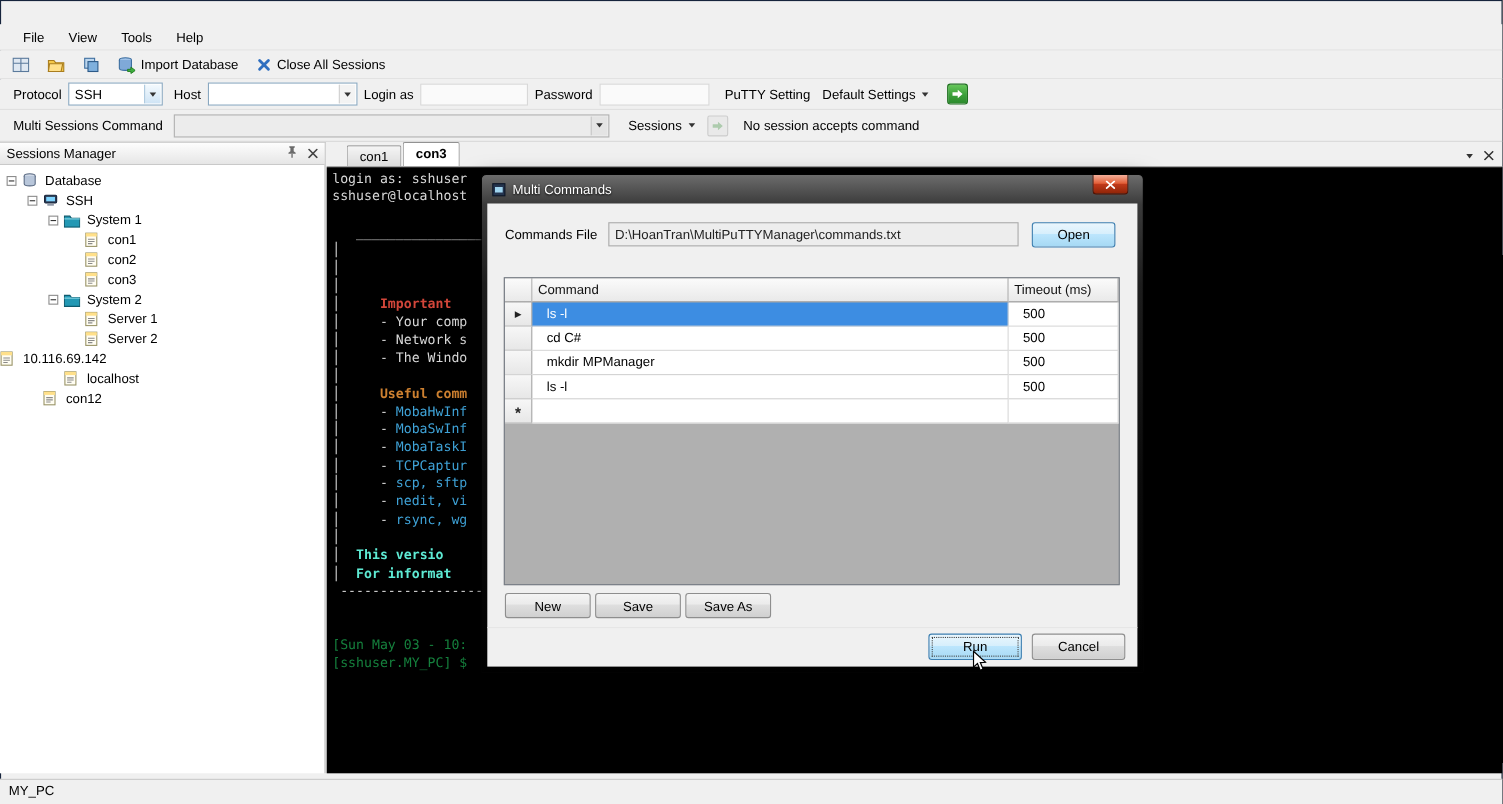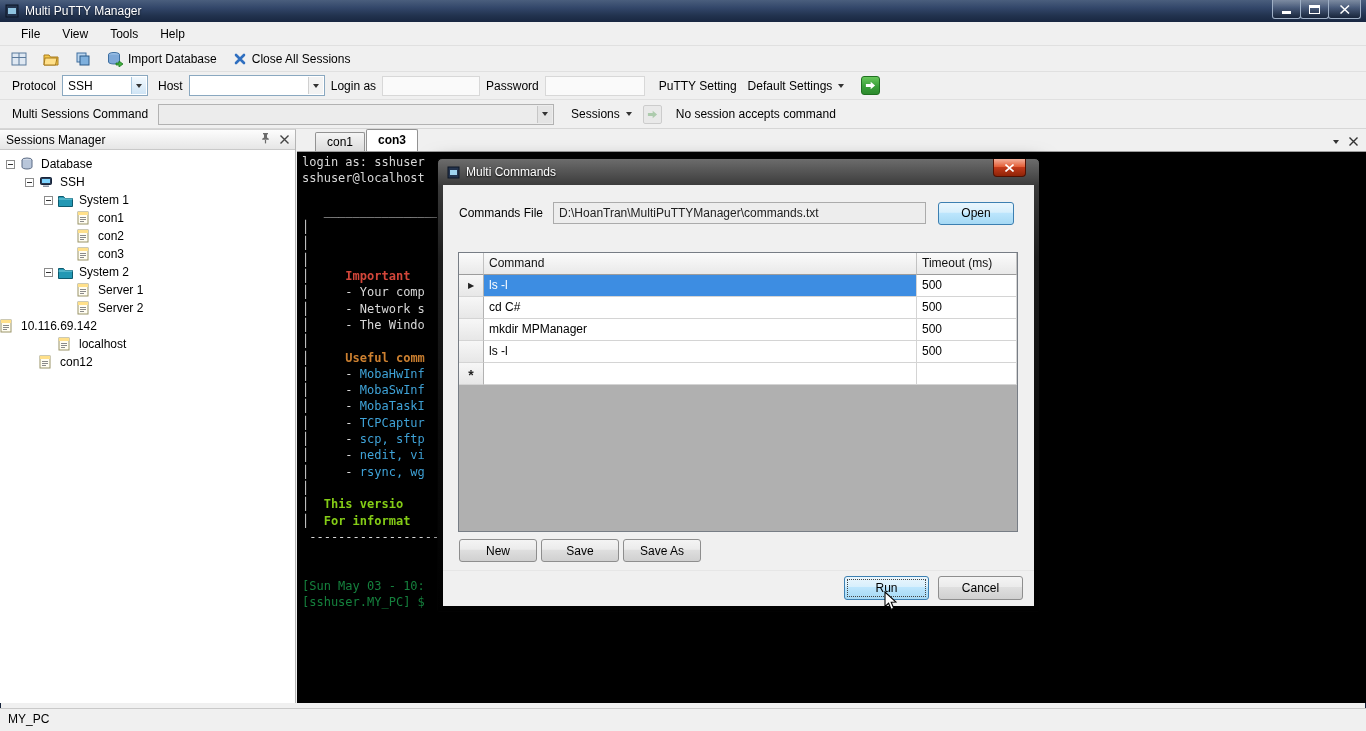--- a/index.html
+++ b/index.html
@@ -67,21 +67,21 @@
     border:1px solid #929292; border-bottom:none; border-radius:2px 2px 0 0; margin-right:1px; }
   .tab.active { height:22px; line-height:21px; background:#fff; font-weight:bold; }
   .tab-ctrl { position:absolute; right:8px; top:6px; display:flex; gap:10px; align-items:center; }
   .terminal { position:absolute; left:297px; top:152px; right:0; bottom:28px; background:#000;
     padding:3px 0 0 5px; font-family:"DejaVu Sans Mono", monospace; font-size:12px; overflow:hidden; }
   .tline { height:16.3px; white-space:pre; }
   .c-fg { color:#d8d8d8; }
   .c-red { color:#d2463a; font-weight:bold; }
   .c-orange { color:#cd8030; font-weight:bold; }
   .c-cyan { color:#3fa3d8; font-weight:normal; }
-  .c-yellow { color:#84cc16; font-weight:bold; }
+  .c-yellow { color:#5eead4; font-weight:bold; }
   .c-green { color:#15803d; }
 
   
   .statusbar { position:absolute; left:0; bottom:0; width:100%; height:23px; background:#f0f0f0;
     border-top:1px solid #c9c9c9; line-height:21px; padding-left:8px; }
 
   
   .dialog { position:absolute; left:437px; top:158px; width:603px; height:454px;
     background:linear-gradient(#6c6c6c,#3a3a3a 6%,#1d1d1d 22%,#0b0b0b 60%,#000);
     border:1px solid #020202; border-radius:5px 5px 2px 2px; box-shadow:0 6px 20px rgba(0,0,0,.6); z-index:10; }
@@ -105,68 +105,41 @@
 
   .grid { position:absolute; left:15px; top:67px; width:560px; height:280px;
     border:1px solid #777d85; background:#b0b0b0; overflow:hidden; }
   .grid-hdr { display:flex; height:22px; }
   .gh { background:linear-gradient(#fbfbfb,#e9e9e9); border-right:1px solid #c2c2c2; border-bottom:1px solid #9c9c9c;
     line-height:21px; padding-left:5px; color:#111; }
   .gh.corner { width:25px; padding:0; }
   .gh.cmdc { width:433px; }
   .gh.tmoc { flex:1; }
   .grow { display:flex; height:22px; }
-  .cell { border-right:1px solid #d4d4d4; border-bottom:1px solid #d4d4d4; line-height:21px; padding-left:5px; background:#fff; }
+  .cell { border-right:1px solid #d4d4d4; border-bottom:1px solid #d4d4d4; line-height:21px; padding-left:13px; background:#fff; }
   .cell.selector { width:25px; padding:0; text-align:center; background:linear-gradient(#f7f7f7,#e7e7e7);
     border-right:1px solid #b2b2b2; color:#222; font-size:8px; line-height:22px; }
   .cell.selector.star { font-size:14px; font-weight:bold; line-height:24px; }
   .cell.cmdc { width:433px; }
   .cell.tmoc { flex:1; }
   .cell.cmdc.sel { background:#3d8de2; color:#fff; }
 
   .row-btns { position:absolute; left:16px; top:354px; display:flex; }
   .row-btns .btn { width:78px; margin-right:4px; }
   .footer-line { position:absolute; left:0; right:0; top:385px; border-top:1px solid #e6e6e6; }
   .run-btn { position:absolute; left:401px; top:391px; width:85px; height:24px; }
   .cancel-btn { position:absolute; left:495px; top:391px; width:85px; height:24px; }
 
   .cursor { position:absolute; left:884px; top:591px; z-index:50; }
 </style>
 </head>
 <body>
 
 <div class="screen">
 
-  <div class="titlebar">
-    <span class="app-icon">
-      <svg width="14" height="14">
-          <rect x="1" y="1" width="12" height="12" fill="#24344e" stroke="#0d1626"></rect>
-          <rect x="3" y="4" width="8" height="6" fill="#8fc3e0"></rect>
-        </svg>
-    </span>
-    <span class="title-text">Multi PuTTY Manager</span>
-    <div class="caption-btns">
-      <div class="cap-btn">
-        <svg width="10" height="9">
-            <rect x="0" y="6" width="9" height="3" fill="#fff"></rect>
-          </svg>
-      </div>
-      <div class="cap-btn">
-        <svg width="11" height="9">
-            <rect x="0.5" y="0.5" width="10" height="8" fill="none" stroke="#fff"></rect>
-            <rect x="0.5" y="0.5" width="10" height="2.5" fill="#fff"></rect>
-          </svg>
-      </div>
-      <div class="cap-btn close">
-        <svg width="10" height="9">
-            <path d="M0.5 0.5L9 8.5M9 0.5L0.5 8.5" stroke="#fff" stroke-width="1.5"></path>
-          </svg>
-      </div>
-    </div>
-  </div>
 
   <div class="menubar" id="menu-items">
       <div class="menu-item">File</div>
       <div class="menu-item">View</div>
       <div class="menu-item">Tools</div>
       <div class="menu-item">Help</div>
     </div>
 
   <div class="toolbar">
     <div class="tool-btn">

